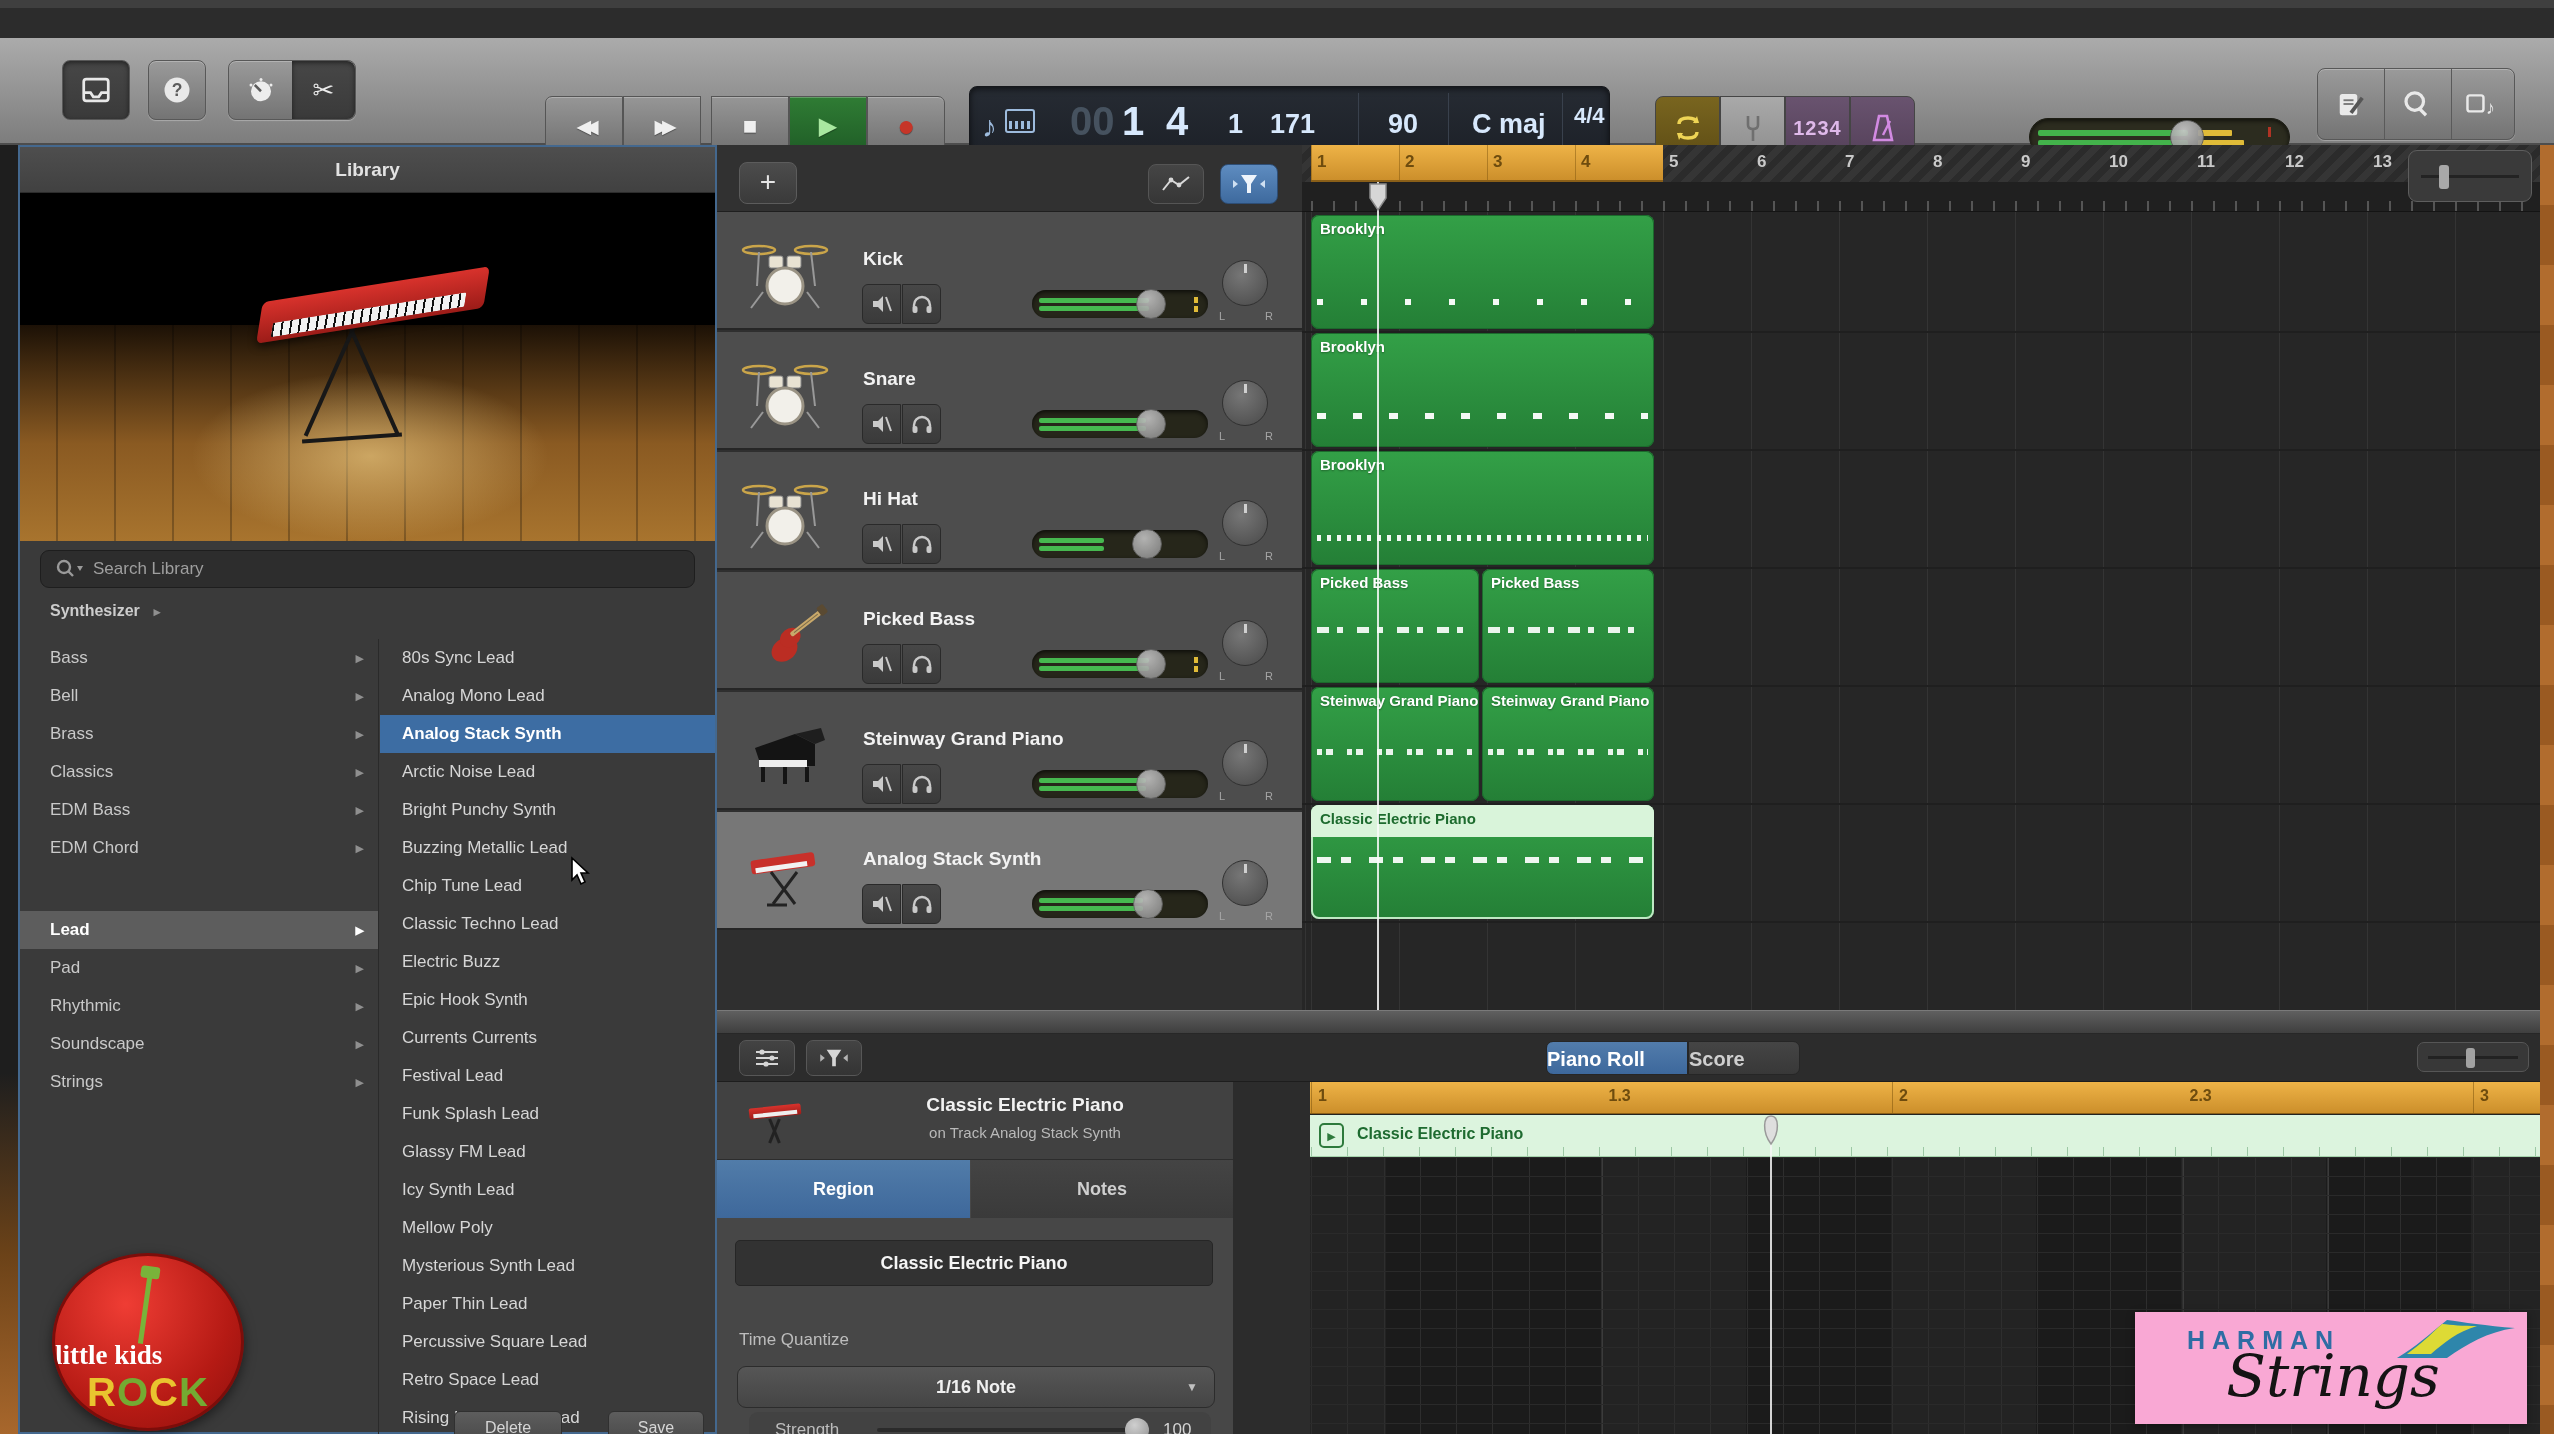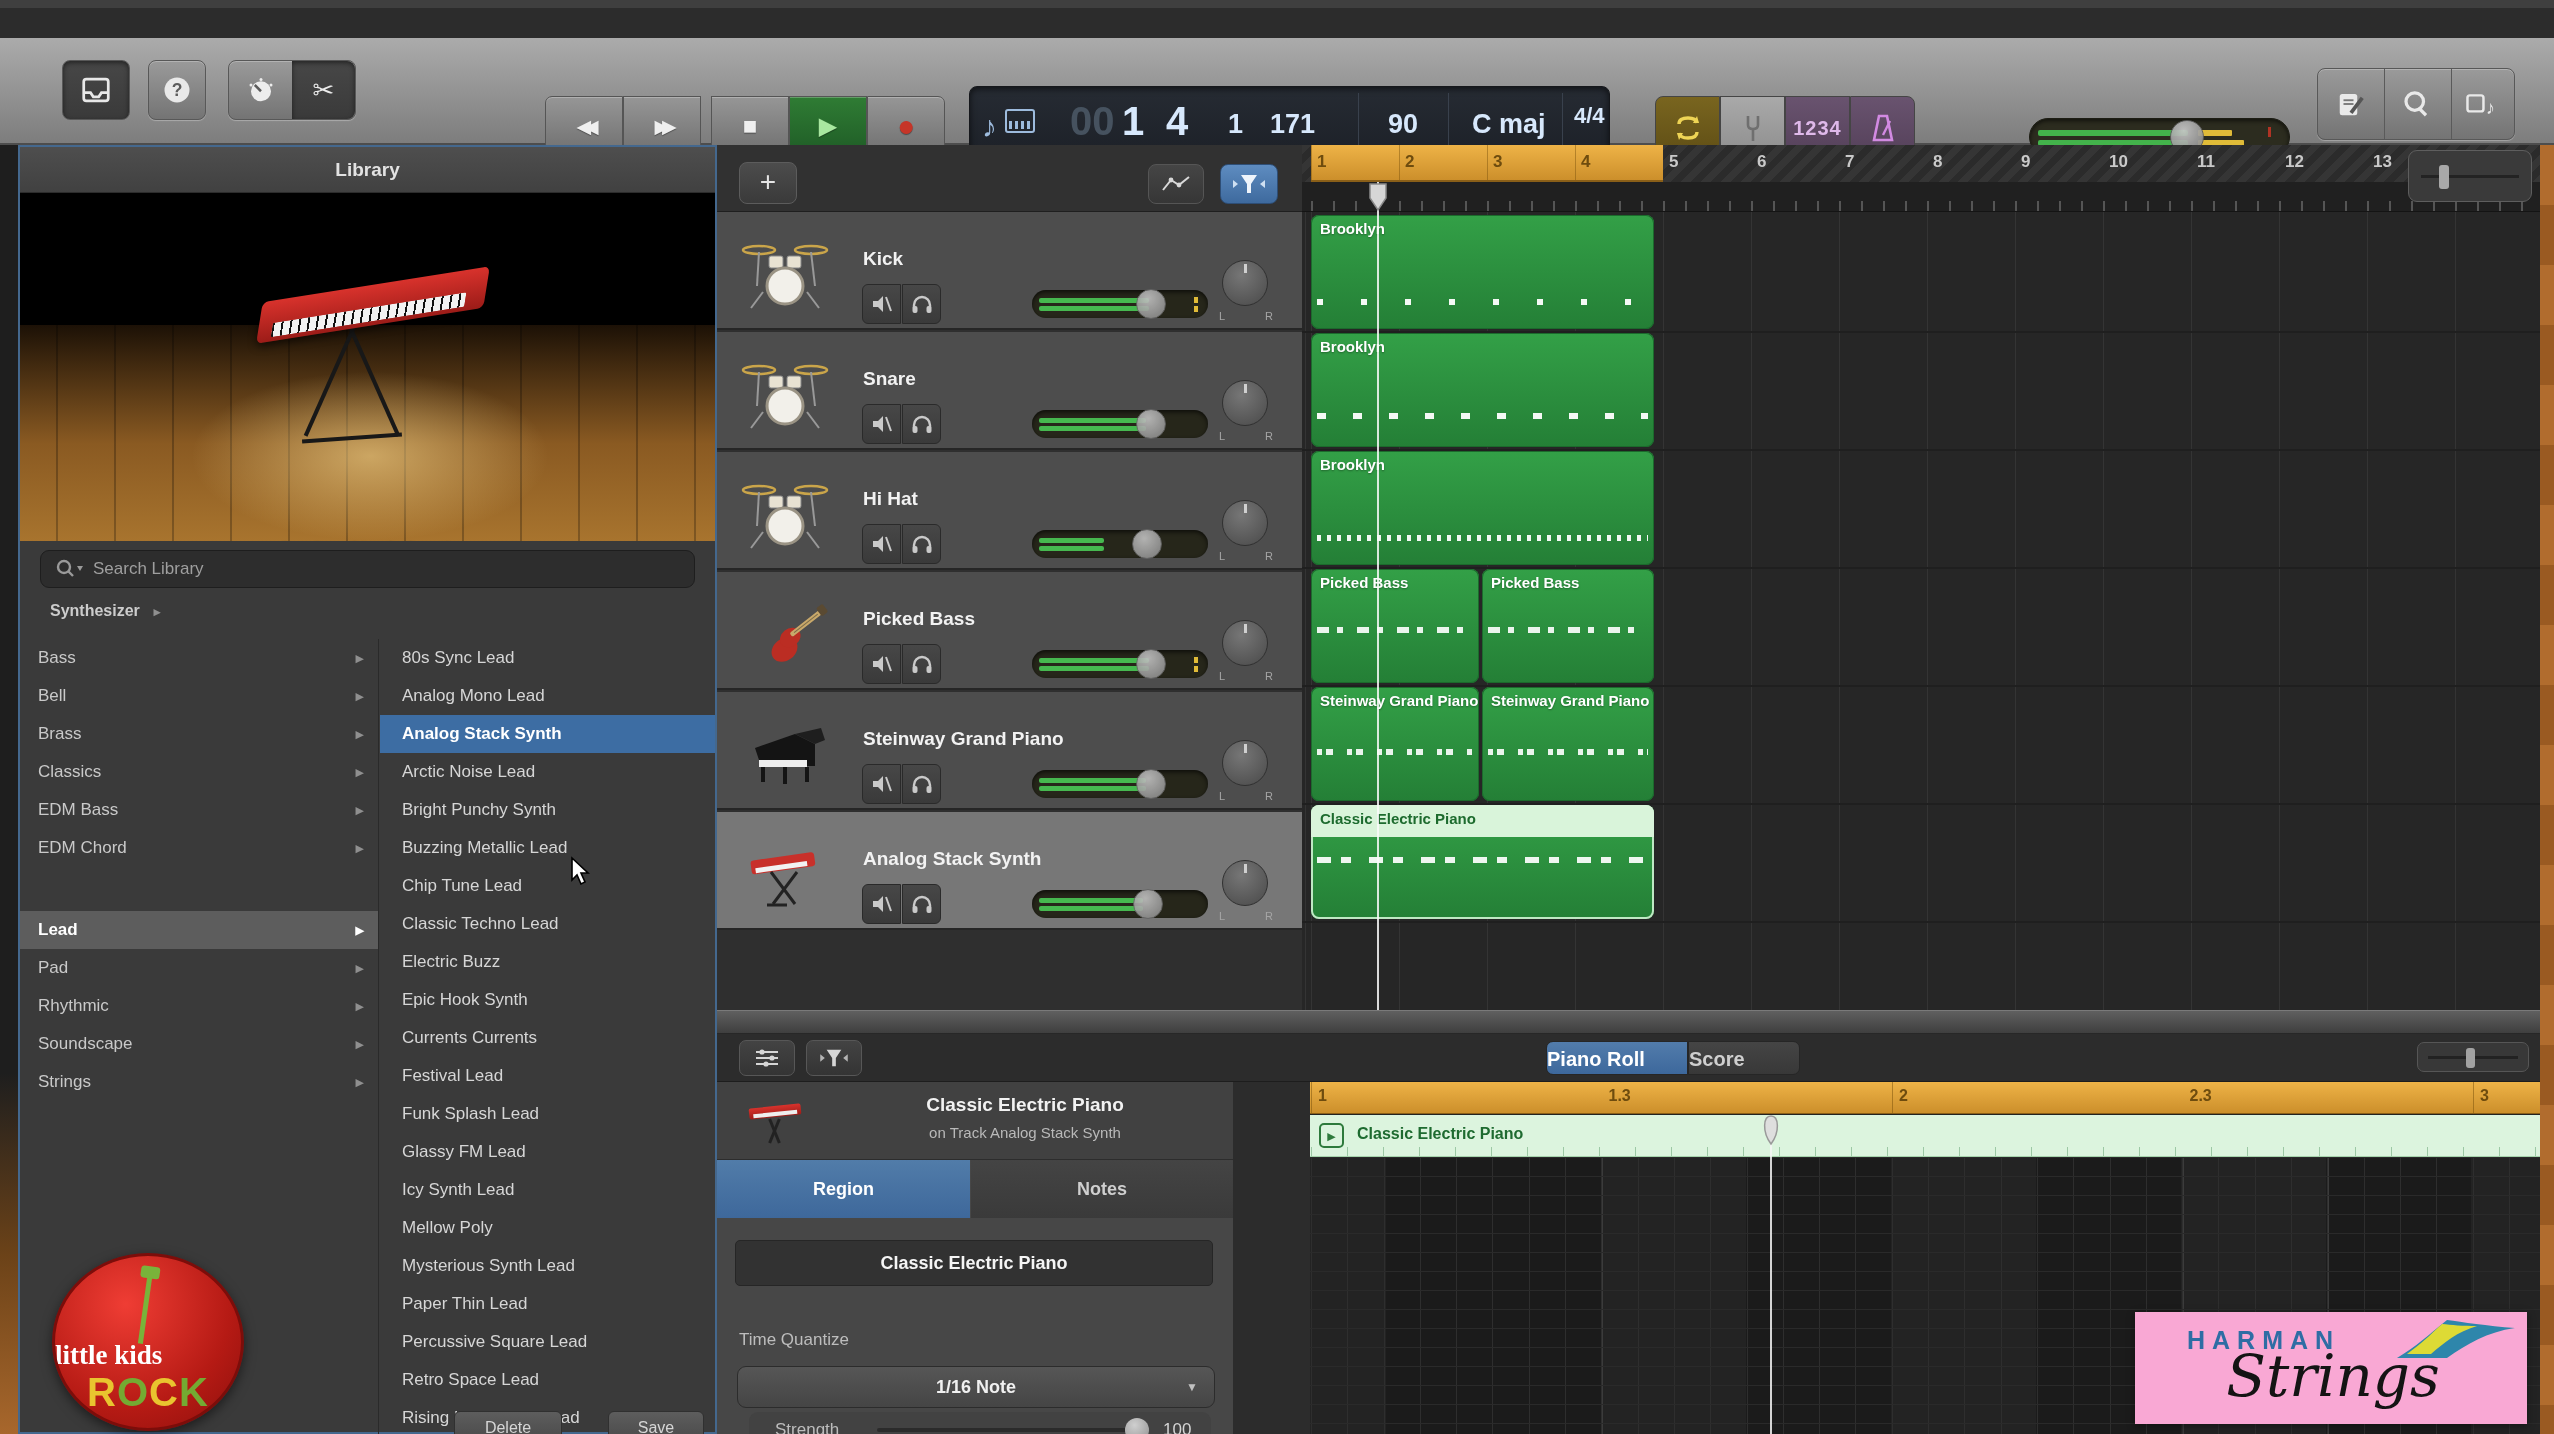--- a/index.html
+++ b/index.html
@@ -101,21 +101,21 @@
   #lib-caption { left:0; top:345px; width:695px; text-align:center; color:#f5f5f5;
     font-size:19px; font-weight:bold; text-shadow:0 1px 3px #000; }
   #lib-search { left:20px; top:403px; width:655px; height:38px; background:#2d2d2d;
     border:1px solid #1e1e1e; border-radius:9px; color:#9f9f9f; font-size:17px;
     line-height:36px; padding-left:52px; }
   #search-icon { position:absolute; left:14px; top:7px; width:30px; height:22px; color:#9a9a9a; font-size:12px; }
   #lib-breadcrumb { left:30px; top:455px; color:#cccccc; font-size:16px; font-weight:bold; }
   #lib-breadcrumb:after { content:"▸"; color:#8f8f8f; margin-left:14px; font-size:13px; }
   #cat-col { left:0; top:492px; width:359px; height:795px; border-right:1px solid #2a2a2a; }
   #patch-col { left:360px; top:492px; width:335px; height:795px; overflow:hidden; }
-  .cat-row { position:relative; height:38px; line-height:38px; color:#c9c9c9; font-size:17px; padding-left:18px; }
+  .cat-row { position:relative; height:38px; line-height:38px; color:#c9c9c9; font-size:17px; padding-left:30px; }
   .cat-row:after { content:"▶"; position:absolute; right:14px; top:0; font-size:11px; color:#8f8f8f; }
   .cat-row.active { background:#5d5d5d; color:#fff; font-weight:bold;margin-top:44px; }
   .cat-row.active:after { color:#fff; }
   .patch-row { position:relative; height:38px; line-height:38px; color:#d6d6d6; font-size:17px; padding-left:22px;
     white-space:nowrap; }
   .patch-row.selected { background:#3d6da3; color:#fff; font-weight:bold; }
   #lib-buttons { left:0; top:1258px; width:695px; height:31px; }
   .lib-btn { position:absolute; top:6px; height:34px; border-radius:6px; border:1px solid #303030;
     background:linear-gradient(#5d5d5d,#484848); color:#d6d6d6; font-size:16px; text-align:center; line-height:32px; }
 

